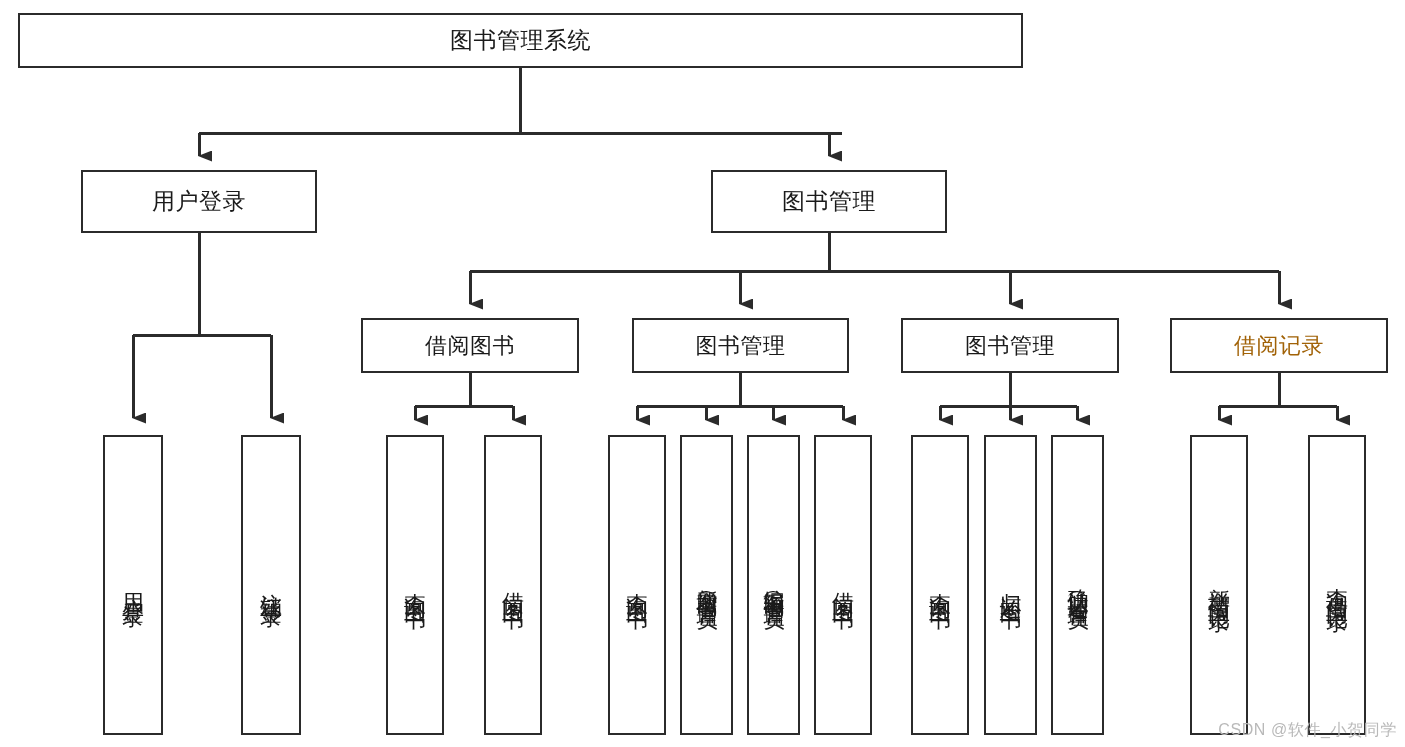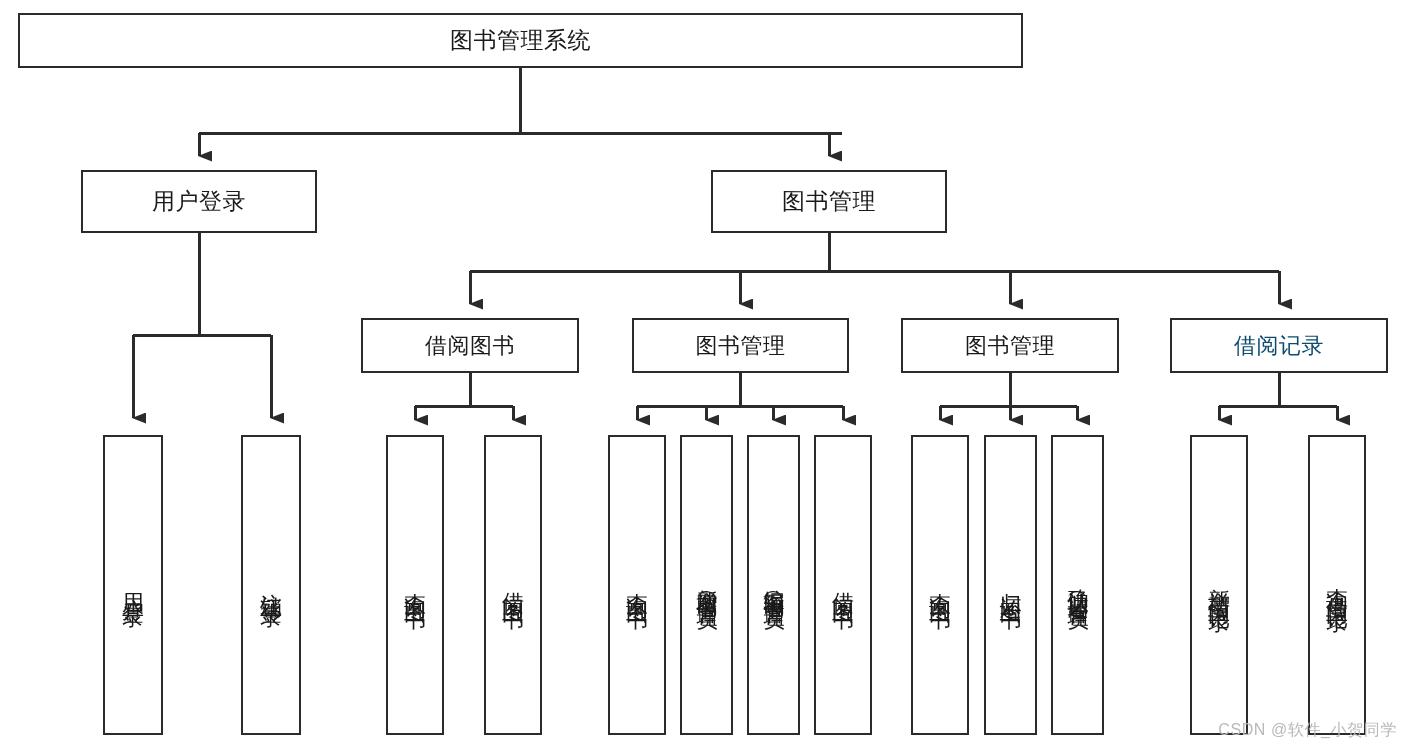--- a/index.html
+++ b/index.html
@@ -143,21 +143,21 @@
 
   <div class="node level3" style="left: 361px; top: 318px; width: 218px; height: 55px; border-color: rgb(43, 43, 43); color: rgb(26, 26, 26);">
     <span class="node-label">借阅图书</span>
   </div>
   <div class="node level3" style="left: 632px; top: 318px; width: 217px; height: 55px; border-color: rgb(43, 43, 43); color: rgb(26, 26, 26);">
     <span class="node-label">图书管理</span>
   </div>
   <div class="node level3" style="left: 901px; top: 318px; width: 218px; height: 55px; border-color: rgb(43, 43, 43); color: rgb(26, 26, 26);">
     <span class="node-label">图书管理</span>
   </div>
-  <div class="node level3" style="left: 1170px; top: 318px; width: 218px; height: 55px; border-color: rgb(43, 43, 43); color: #0c4a6e;">
+  <div class="node level3" style="left: 1170px; top: 318px; width: 218px; height: 55px; border-color: rgb(43, 43, 43); color: #a16207;">
     <span class="node-label">借阅记录</span>
   </div>
 
   <div class="node leaf" style="left: 103px; top: 435px; width: 60px; height: 300px; border-color: rgb(43, 43, 43); color: rgb(26, 26, 26);">
     <span class="node-label">用户登录</span>
   </div>
   <div class="node leaf" style="left: 241px; top: 435px; width: 60px; height: 300px; border-color: rgb(43, 43, 43); color: rgb(26, 26, 26);">
     <span class="node-label">注销登录</span>
   </div>
   <div class="node leaf" style="left: 386px; top: 435px; width: 58px; height: 300px; border-color: rgb(43, 43, 43); color: rgb(26, 26, 26);">

